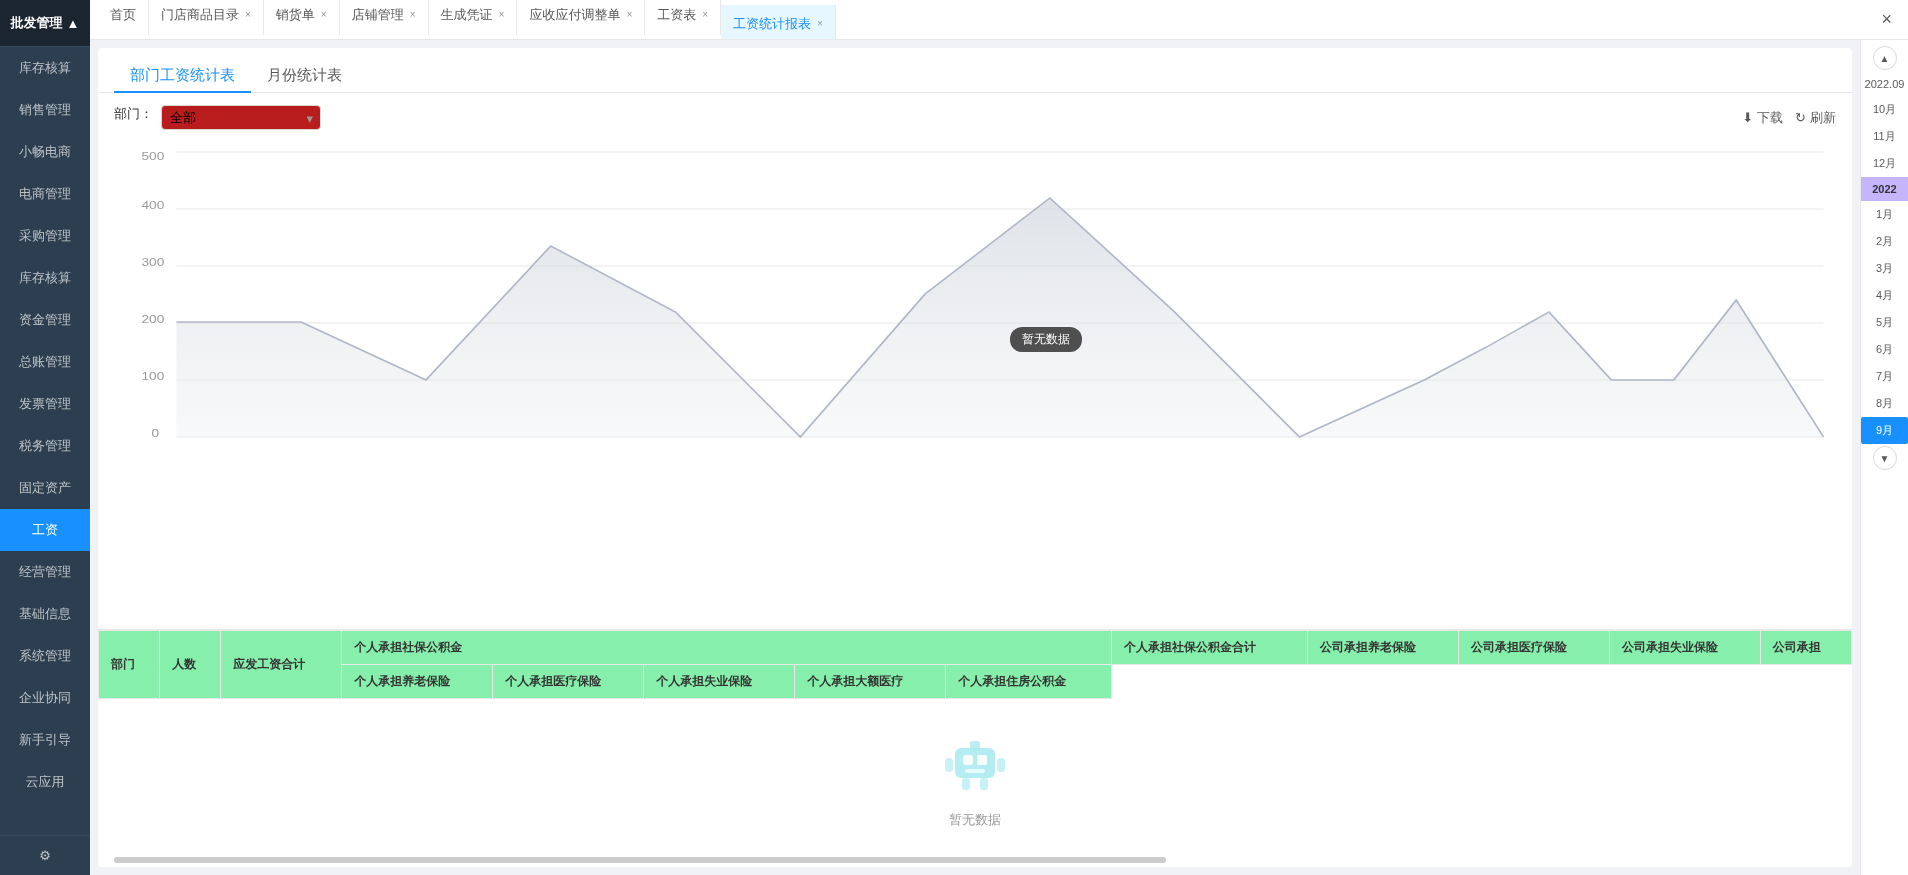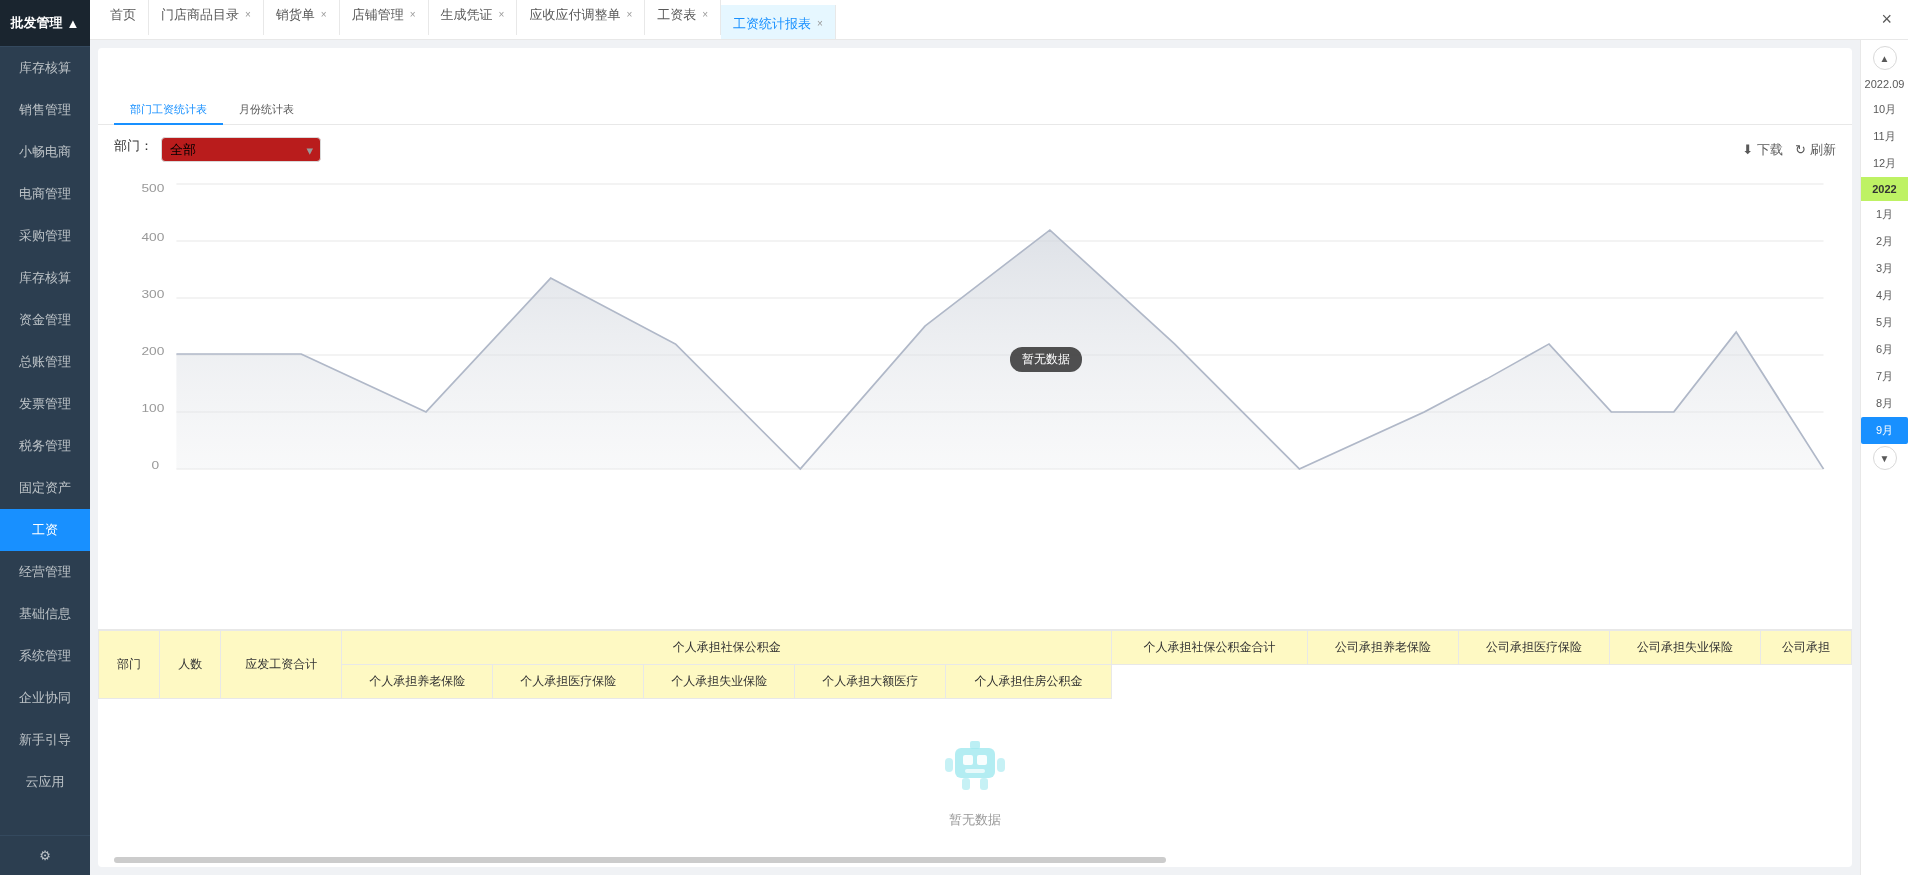--- a/index.html
+++ b/index.html
@@ -113,26 +113,25 @@
     
     .sub-tabs {
       display: flex;
       align-items: center;
       padding: 12px 16px 0;
       border-bottom: 1px solid #e8e8e8;
       gap: 8px;
     }
     .sub-tab {
       padding: 6px 16px;
-      font-size: 11px;
+      font-size: 15px;
       cursor: pointer;
       color: #595959;
       border-bottom: 2px solid transparent;
       margin-bottom: -1px;
-      margin-top: 36px;
     }
     .sub-tab.active { color: #1890ff; border-bottom: 2px solid #1890ff; }
 
     
     .toolbar {
       display: flex;
       align-items: center;
       justify-content: space-between;
       padding: 12px 16px;
     }
@@ -182,25 +181,25 @@
       border-top: 1px solid #e8e8e8;
       overflow-x: auto;
       flex-shrink: 0;
     }
     table {
       width: 100%;
       border-collapse: collapse;
       font-size: 12px;
     }
     th {
-      background: #fef9c3;
+      background: #86efac;
       border: 1px solid #e8e8e8;
       padding: 8px 12px;
-      text-align: center;
-      font-weight: normal;
+      text-align: left;
+      font-weight: bold;
       color: #333;
       white-space: nowrap;
     }
 
     
     .no-data {
       display: flex;
       flex-direction: column;
       align-items: center;
       justify-content: center;
@@ -228,21 +227,21 @@
       flex-shrink: 0;
     }
     .date-item {
       width: 100%;
       text-align: center;
       padding: 6px 2px;
       color: #595959;
       cursor: pointer;
     }
     .date-item.active { background: #1890ff; color: #fff; border-radius: 2px; }
-    .date-item.year-label { color: #333; font-weight: bold; background: #bef264; }
+    .date-item.year-label { color: #333; font-weight: bold; background: #c4b5fd; }
     .date-nav {
       width: 24px;
       height: 24px;
       background: #fff;
       border: 1px solid #d9d9d9;
       border-radius: 50%;
       display: flex;
       align-items: center;
       justify-content: center;
       cursor: pointer;

